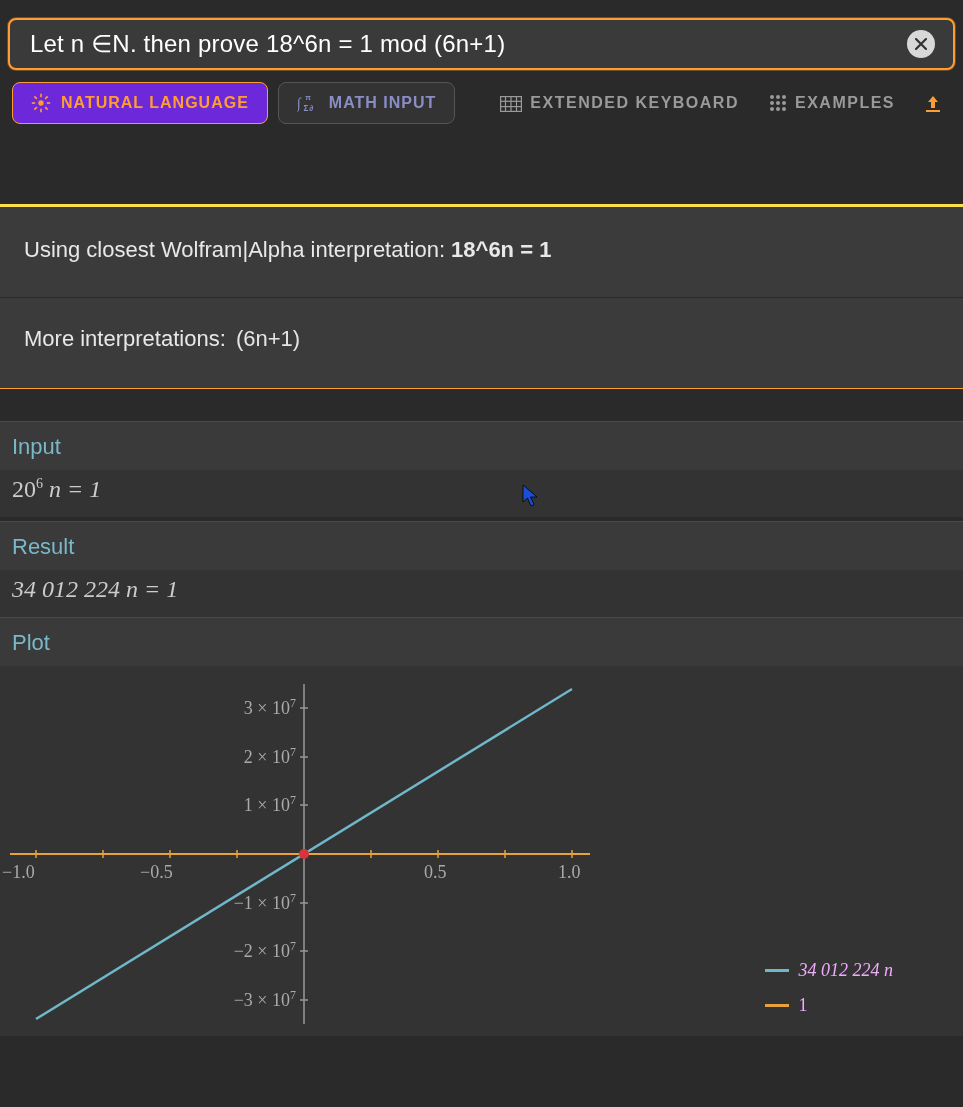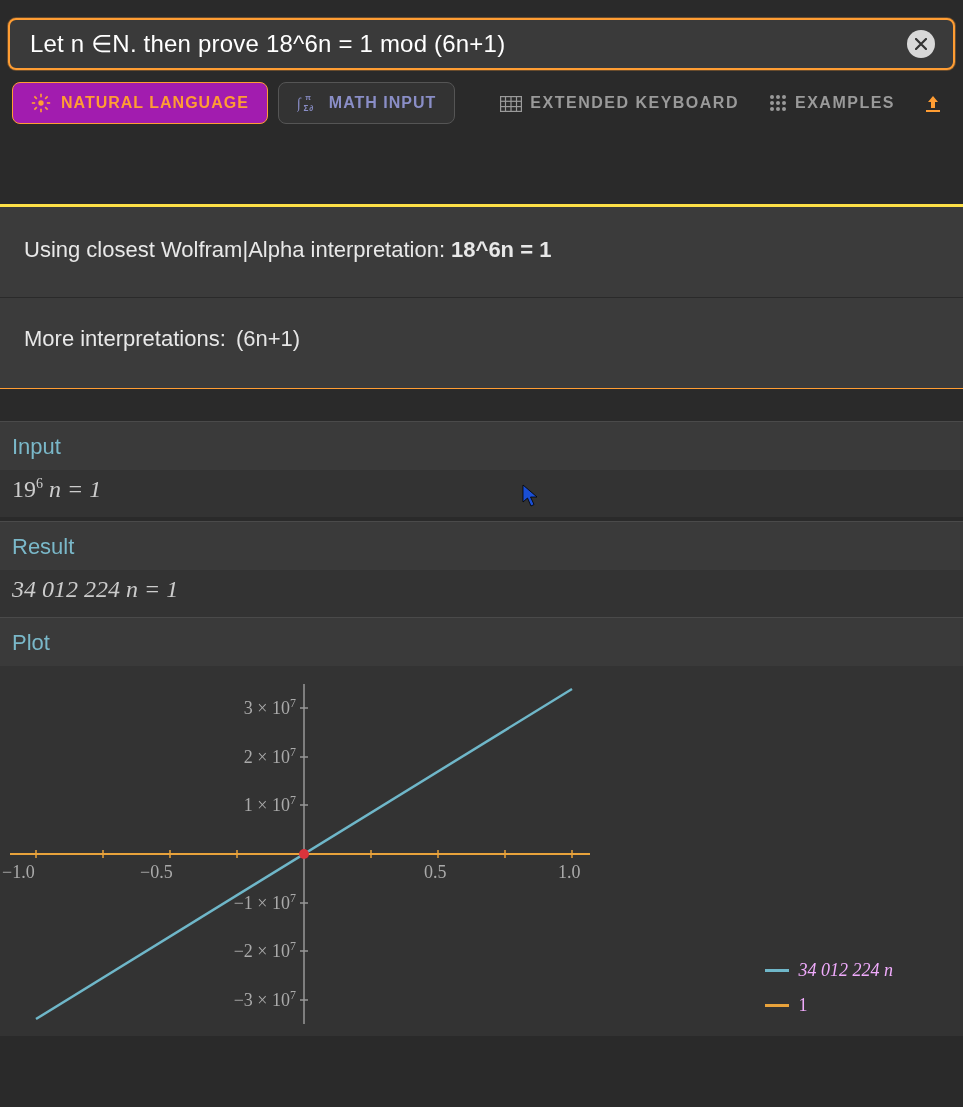--- a/index.html
+++ b/index.html
@@ -54,21 +54,21 @@
     padding: 10px 18px;
     font-size: 16px;
     font-weight: 600;
     letter-spacing: 1px;
     cursor: pointer;
     background: #333;
   }
   .mode-btn.active {
     border-color: #ff9d33;
     color: #ff9d33;
-    background: #a21caf;
+    background: #6d28d9;
   }
   .mode-btn.math {
     color: #8a8ec7;
     border-color: #555;
   }
   .spacer { flex: 1; }
   .tool-link {
     display: flex; align-items: flex-end; gap: 8px;
     color: #9a9a9a;
     font-size: 16px;
@@ -249,21 +249,21 @@
   <div class="divider"></div>
   <div class="more-row">
     <span>More interpretations:</span>
     <span class="alt">(6n+1)</span>
   </div>
 </div>
 
 <div class="pod">
   <div class="pod-header">Input</div>
   <div class="pod-body">
-    <span>19</span><sup>6</sup><span class="it"> n = 1</span>
+    <span>20</span><sup>6</sup><span class="it"> n = 1</span>
   </div>
   <div class="pod-header result-header">Result</div>
   <div class="pod-body">
     <span class="it">34 012 224 n = 1</span>
   </div>
   <div class="pod-header">Plot</div>
   <div class="plot-area">
     <svg class="plot-svg" viewBox="0 0 720 360">
 
       <line x1="10" y1="180" x2="590" y2="180" stroke="#e8a23b" stroke-width="2"></line>

